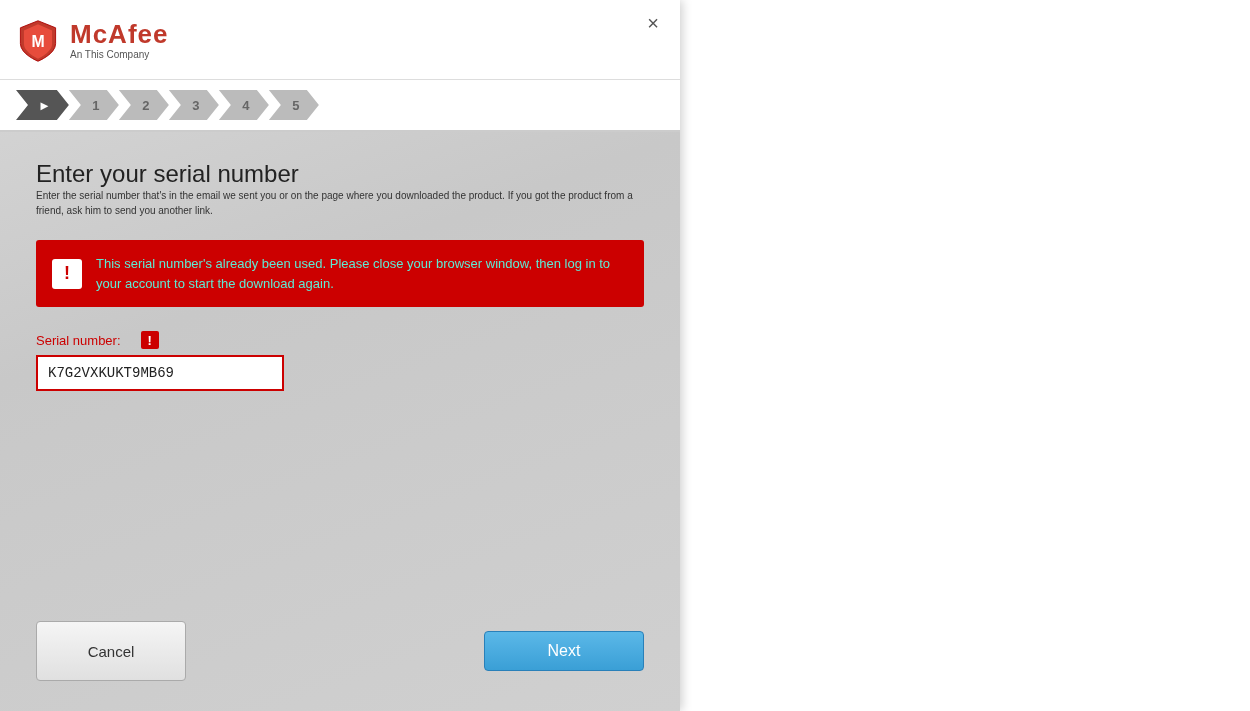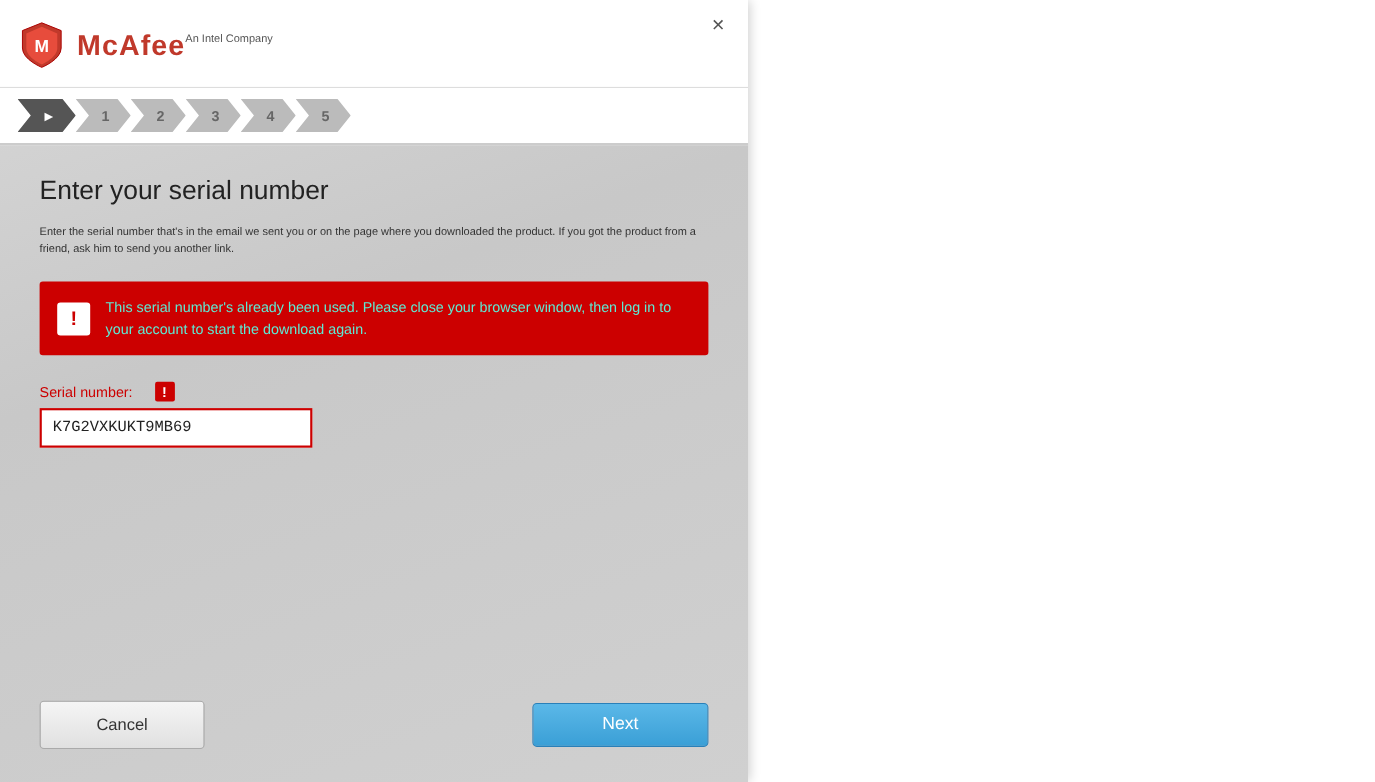--- a/index.html
+++ b/index.html
@@ -40,21 +40,21 @@
       gap: 10px;
     }
 
     .mcafee-shield {
       width: 44px;
       height: 44px;
     }
 
     .logo-text {
       display: flex;
-      flex-direction: row;
+      flex-direction: column;
     }
 
     .logo-name {
       font-size: 26px;
       font-weight: bold;
       color: #c0392b;
       line-height: 1;
       letter-spacing: 1px;
     }
 
@@ -123,21 +123,20 @@
       padding: 28px 36px 20px 36px;
       display: flex;
       flex-direction: column;
       overflow: hidden;
     }
 
     .page-title {
       font-size: 24px;
       font-weight: normal;
       color: #222;
-      margin-bottom: 16px;
     }
 
     .description {
       font-size: 10px;
       color: #333;
       line-height: 1.5;
       margin-bottom: 22px;
     }
 
     
@@ -219,21 +218,21 @@
     
     .footer {
       padding: 16px 36px 30px 36px;
       display: flex;
       align-items: center;
       justify-content: space-between;
     }
 
     .cancel-btn {
       width: 150px;
-      height: 44px;
+      height: 60px;
       background: linear-gradient(to bottom, #f5f5f5, #e0e0e0);
       border: 1px solid #aaa;
       border-radius: 4px;
       font-size: 15px;
       color: #333;
       cursor: pointer;
       font-family: Arial, sans-serif;
     }
 
     .next-btn {
@@ -264,21 +263,21 @@
   <div class="header">
     <div class="logo-area">
 
       <svg class="mcafee-shield" viewBox="0 0 44 50" xmlns="http://www.w3.org/2000/svg">
         <path d="M22 2 L42 10 L42 28 C42 40 22 48 22 48 C22 48 2 40 2 28 L2 10 Z" fill="#c0392b" stroke="#a00" stroke-width="1"></path>
         <path d="M22 6 L38 13 L38 28 C38 38 22 45 22 45 C22 45 6 38 6 28 L6 13 Z" fill="#e74c3c"></path>
         <text x="22" y="32" text-anchor="middle" font-size="18" font-weight="bold" fill="white" font-family="Arial">M</text>
       </svg>
       <div class="logo-text">
         <span class="logo-name">McAfee</span>
-        <span class="logo-sub">An Intel Company</span>
+        <span class="logo-sub">An This Company</span>
       </div>
     </div>
     <div class="close-btn">×</div>
   </div>
 
   <div class="steps-bar">
     <div class="step">
       <div class="step-shape active-step step-arrow">
         <span>►</span>
       </div>

